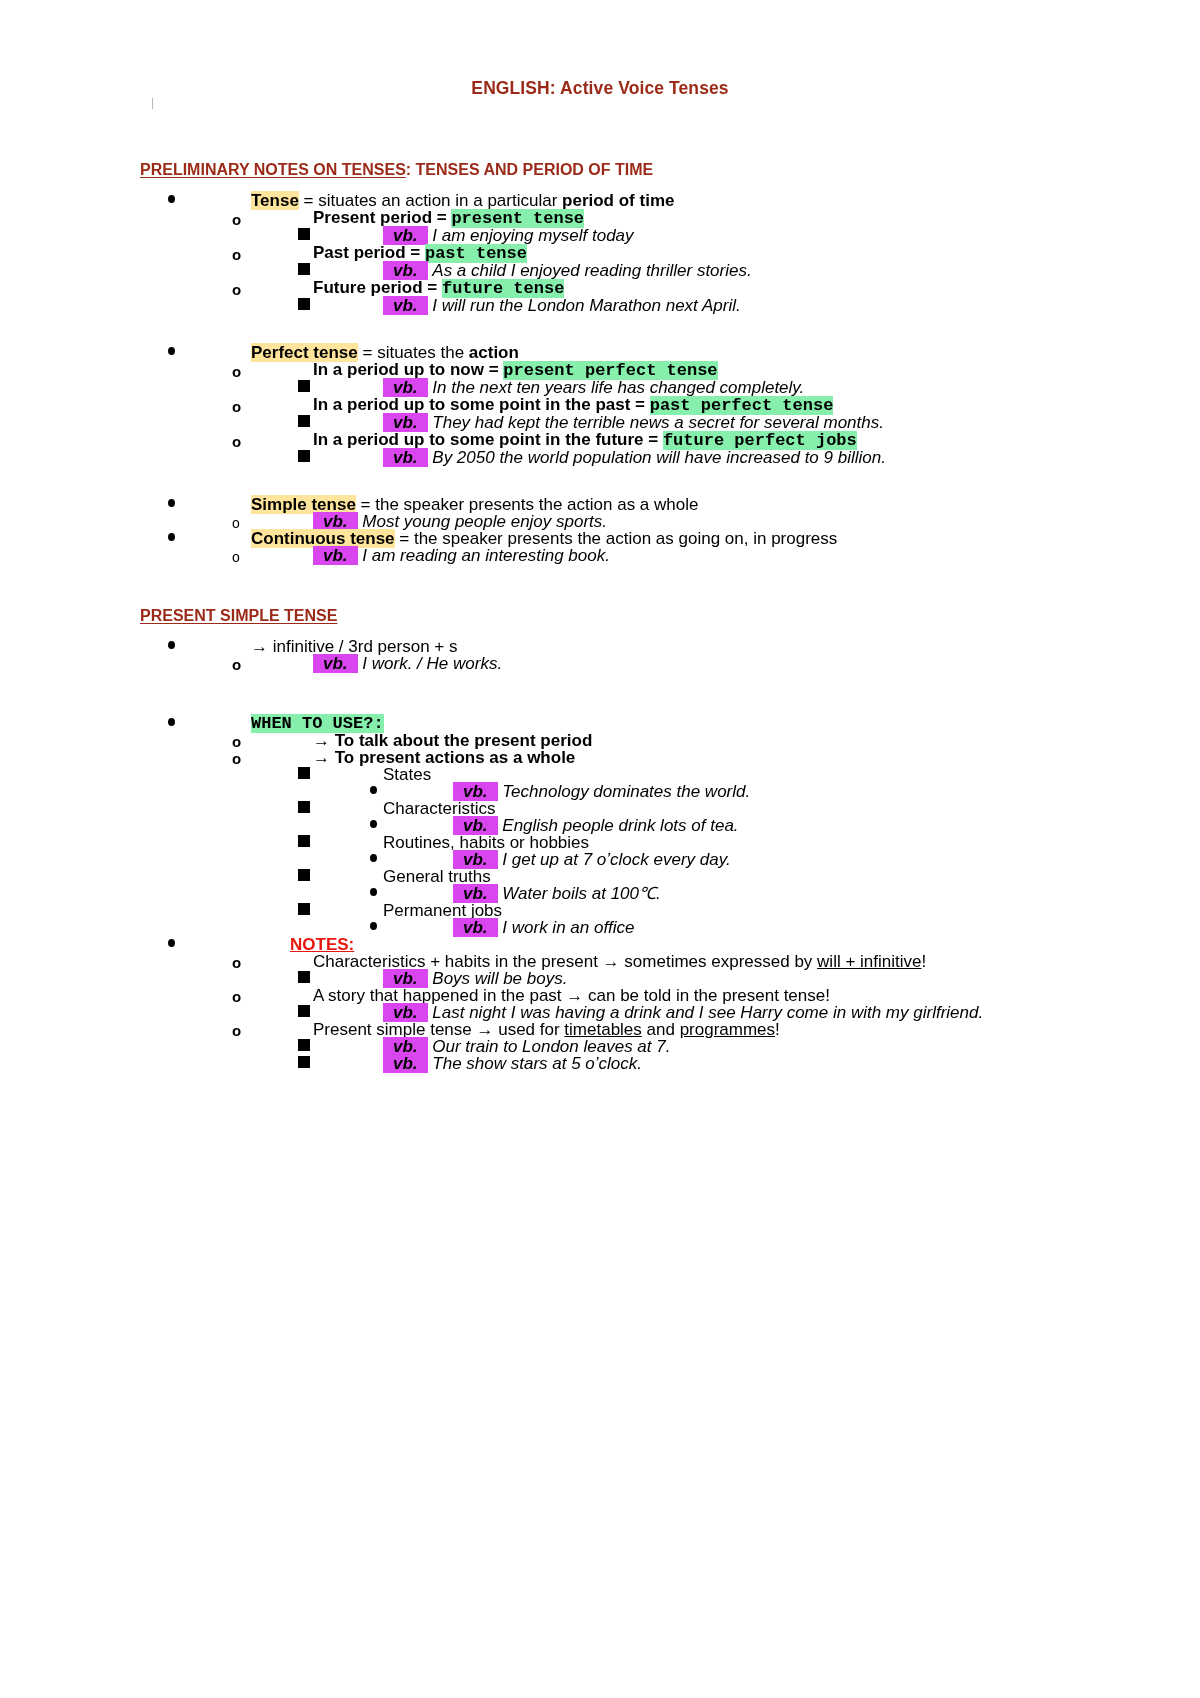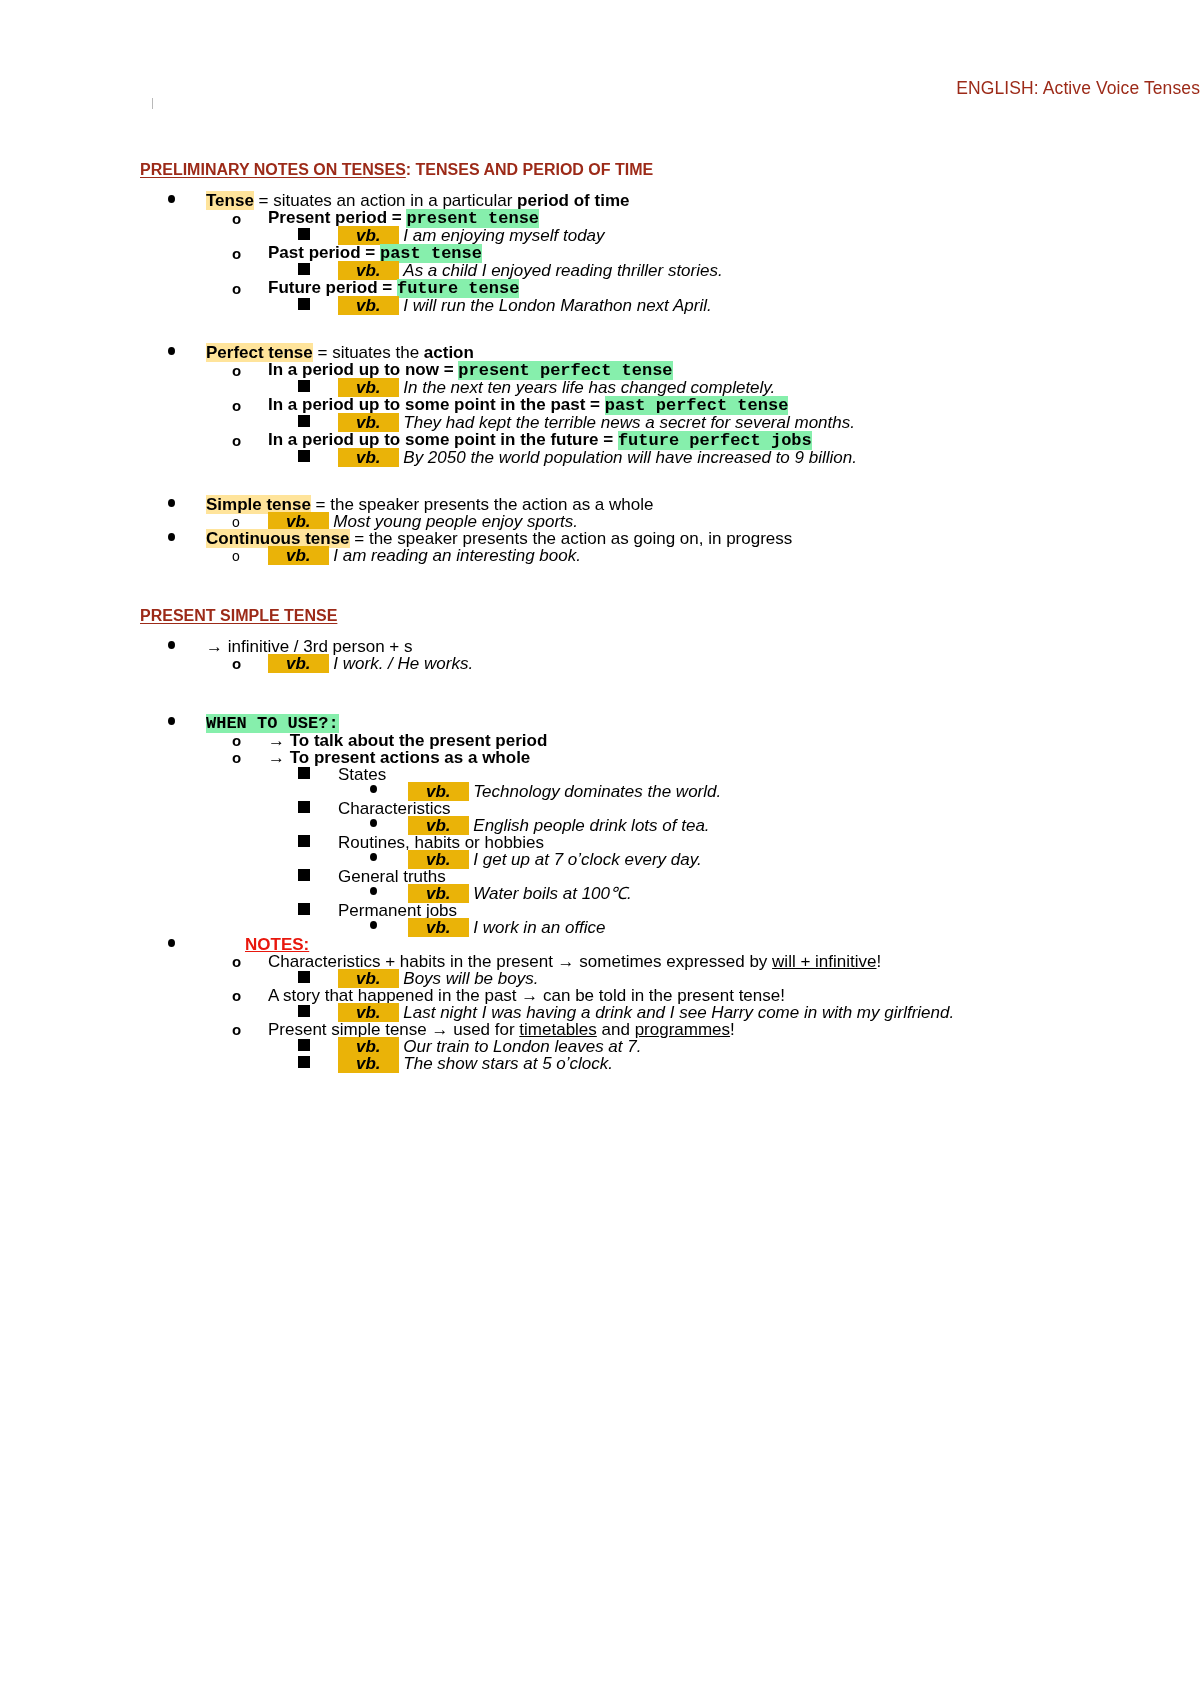--- a/index.html
+++ b/index.html
@@ -20,23 +20,23 @@
     width: 1200px;
     height: 1698px;
     padding: 0;
     box-sizing: border-box;
   }
   .doc-title {
     position: absolute;
     top: 78px;
     left: 0;
     width: 1200px;
-    text-align: right;
+    text-align: center;
     font-size: 17.5px;
-    font-weight: normal;
+    font-weight: bold;
     color: #9c2a18;
     letter-spacing: 0.1px;
   }
   .cursor-mark {
     position: absolute;
     top: 98px;
     left: 152px;
     width: 1px;
     height: 11px;
     background: #b9b9b9;
@@ -58,24 +58,25 @@
     white-space: nowrap;
   }
   .sec-head .u {
     text-decoration: underline;
     text-underline-offset: 2px;
   }
 
   
   .row {
     display: flex;
-    align-items: center;
+    align-items: flex-end;
     line-height: 1.0;
     font-size: 17px;
     white-space: nowrap;
+    gap: 45px;
   }
   .bullet {
     flex: 0 0 auto;
     display: inline-block;
     text-align: left;
     color: #000;
     font-size: 17px;
     line-height: 1.0;
   }
   .txt { flex: 0 0 auto; }
@@ -116,22 +117,22 @@
   }
 
   
   b, .b { font-weight: bold; }
   .it { font-style: italic; }
   .hl-yellow { background: #ffe49b; }
   .hl-orange { background: #86efac; font-family: Liberation Mono, monospace; }
   .vb {
     font-weight: bold;
     font-style: italic;
-    background: #eab308;
-    padding: 0 18px;
+    background: #d946ef;
+    padding: 0 10px;
   }
   .red { color: #e8170d; font-weight: bold; text-decoration: underline; margin-left: 39px; }
   .ul { text-decoration: underline; }
 
   .gap-lg { height: 30px; }
   .gap-sm { height: 12px; }
 </style>
 </head>
 <body>
 

